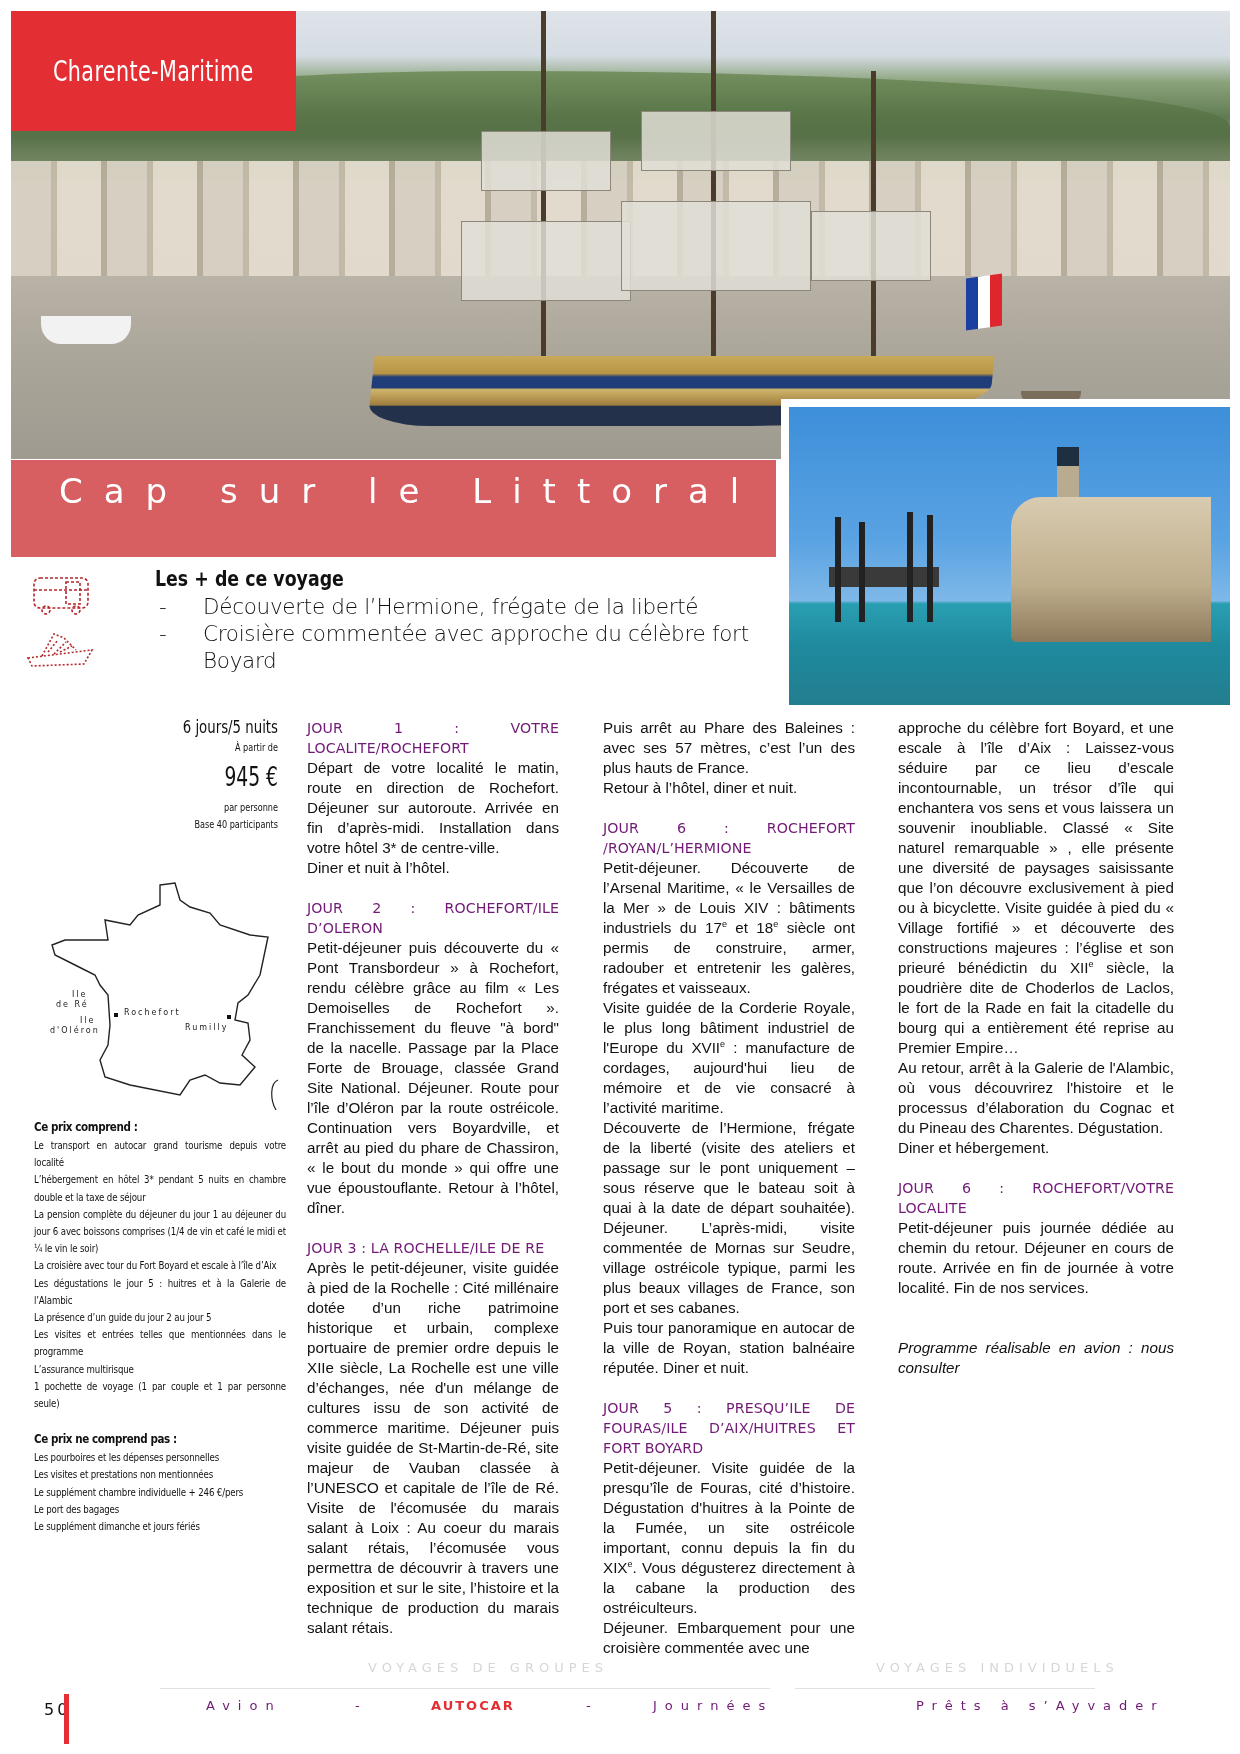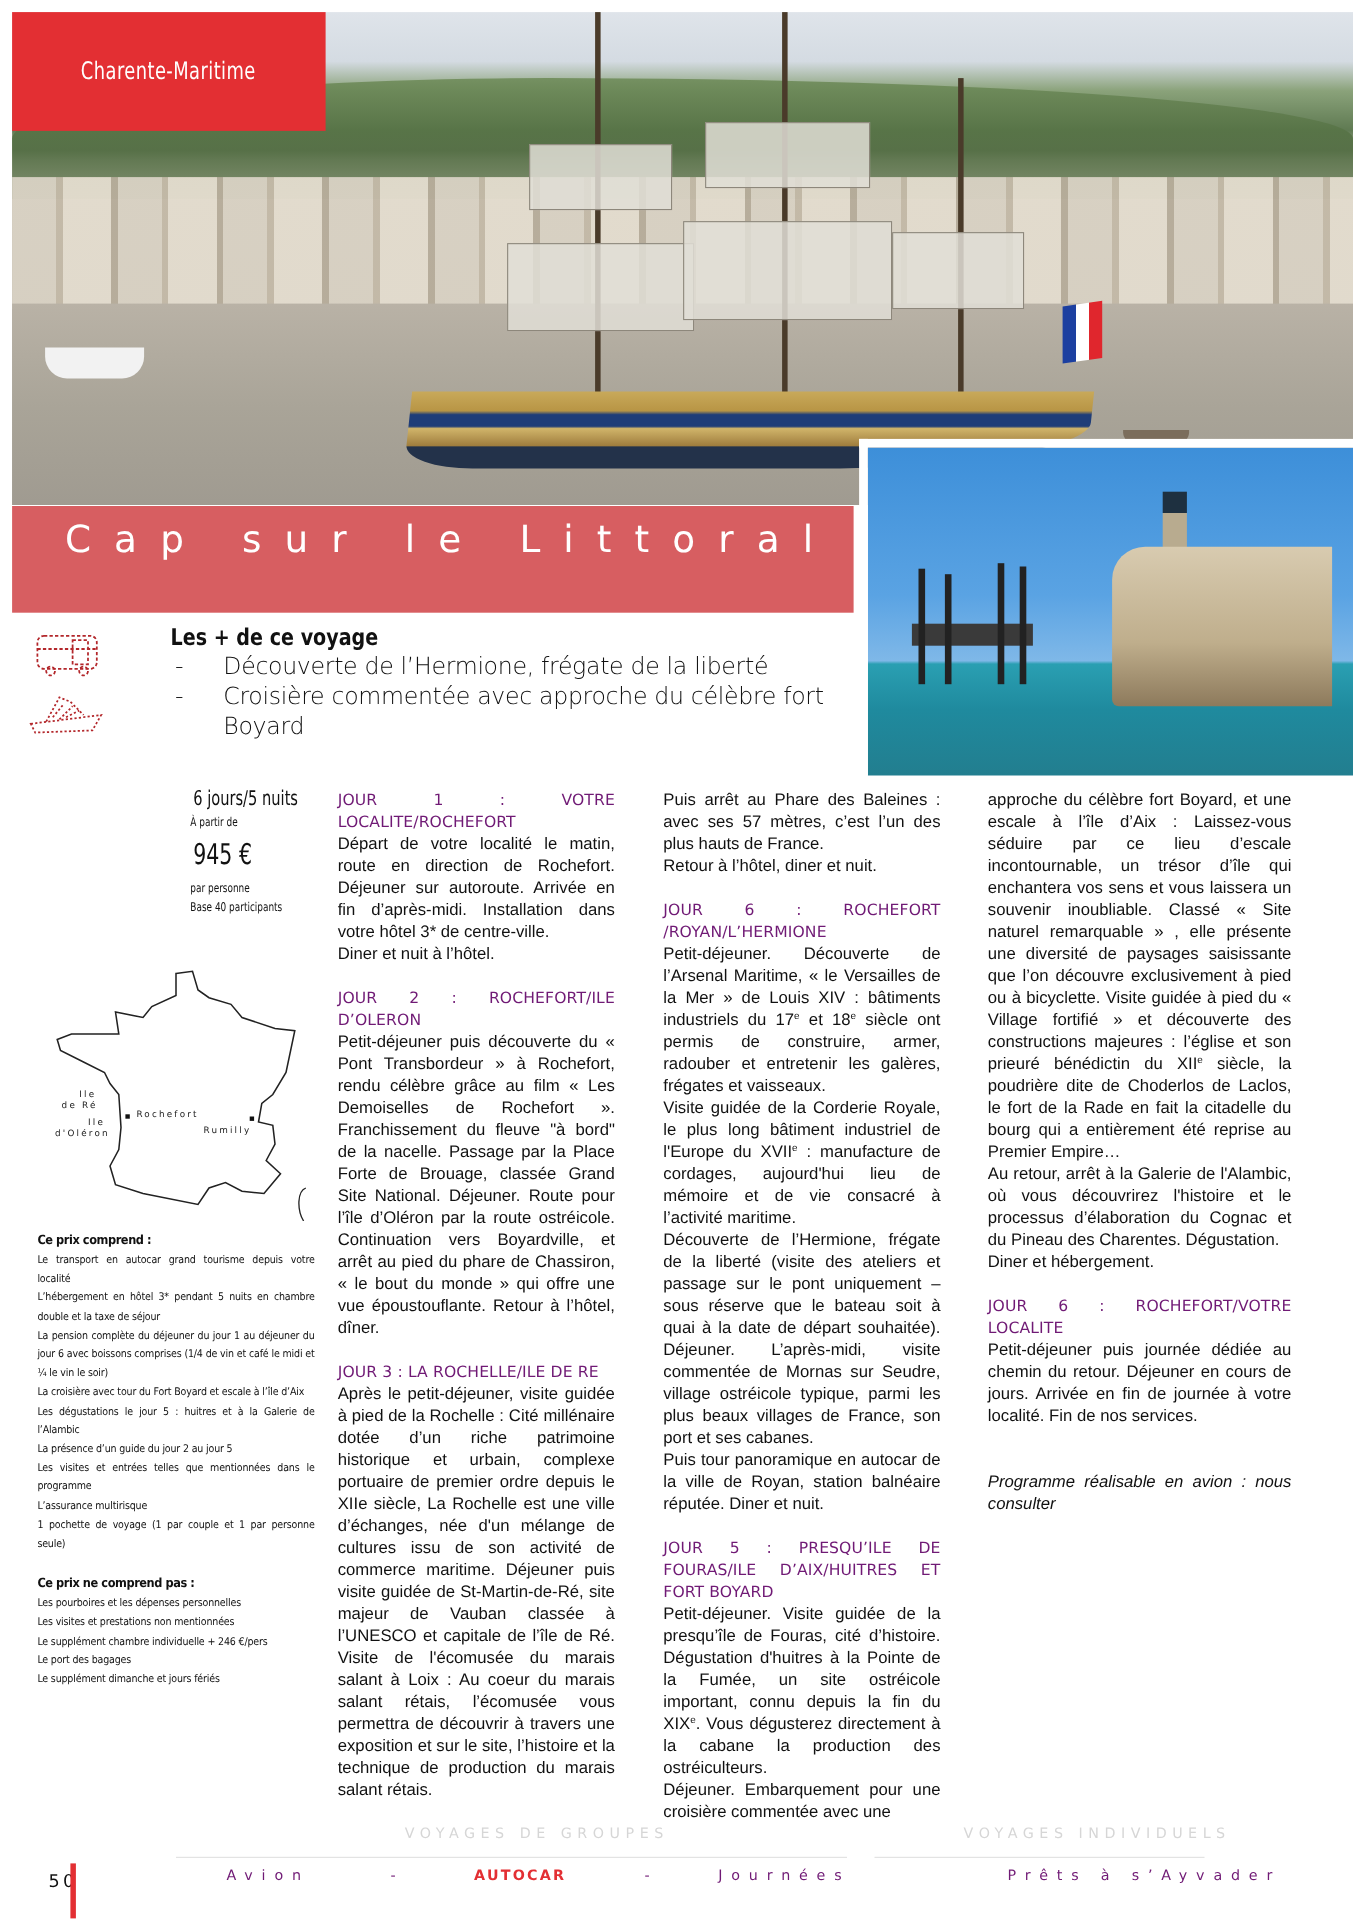--- a/index.html
+++ b/index.html
@@ -24,25 +24,25 @@
     border-radius: 0 0 40% 10% / 0 0 60% 30%; transform: skewX(-6deg); }
   .hero .mast { position: absolute; width: 5px; background: #4a3b2a; }
   .hero .sail { position: absolute; background: rgba(225,222,214,.85); border: 1px solid #8d877b; }
   .hero .flag { position: absolute; left: 955px; top: 265px; width: 36px; height: 52px;
     background: linear-gradient(90deg, #1c3fa0 0 33%, #ffffff 33% 66%, #e0262d 66%); transform: skewY(-8deg); }
   .hero .boat-left { position: absolute; left: 30px; top: 305px; width: 90px; height: 28px; background: #f2f2f2; border-radius: 0 0 20px 20px; }
   .hero .boat-right { position: absolute; left: 1010px; top: 380px; width: 60px; height: 12px; background: #7b6d5c; border-radius: 0 0 10px 10px; }
 
   
   .region-label {
-    position: absolute; left: 11px; top: 11px; width: 285px; height: 108px;
+    position: absolute; left: 11px; top: 11px; width: 285px; height: 120px;
     background: #e32f33; color: #fff;
     display: flex; align-items: center; justify-content: center;
     font-family: "DejaVu Sans Condensed", "DejaVu Sans", sans-serif;
-    font-size: 22px; letter-spacing: 0.5px; transform-origin: center;
+    font-size: 28px; letter-spacing: 0.5px; transform-origin: center;
   }
   .region-label span { display: inline-block; transform: scaleX(0.82); }
 
   
   .title-band {
     position: absolute; left: 11px; top: 460px; width: 765px; height: 97px;
     background: rgba(212, 80, 84, 0.92);
     color: #fff; padding: 10px 0 0 48px;
     font-family: "DejaVu Sans", sans-serif; font-size: 34px; line-height: 42px;
     letter-spacing: 21px; font-weight: normal;
@@ -69,21 +69,21 @@
   .icon-bus, .icon-ship { position: absolute; }
   .icon-bus { left: 30px; top: 570px; width: 64px; height: 50px; }
   .icon-ship { left: 24px; top: 628px; width: 72px; height: 42px; }
   .highlights { position: absolute; left: 155px; top: 565px; width: 620px; font-family: "DejaVu Sans", sans-serif; }
   .highlights .hl-title { font-family: "DejaVu Sans Condensed", "DejaVu Sans", sans-serif; font-weight: bold; font-size: 21px; line-height: 28px; color: #111; transform: scaleX(0.92); transform-origin: left; }
   .highlights ul { list-style: none; }
   .highlights li { position: relative; padding-left: 48px; font-size: 21.5px; line-height: 27px; color: #111; font-weight: 300; letter-spacing: -0.3px; }
   .highlights li::before { content: "-"; position: absolute; left: 4px; top: 0; }
 
   
-  .price-panel { position: absolute; left: 150px; top: 715px; width: 128px; text-align: left;
+  .price-panel { position: absolute; left: 150px; top: 715px; width: 128px; text-align: right;
     font-family: "DejaVu Sans Condensed", "DejaVu Sans", sans-serif; color: #111; }
   .price-panel .duration { font-size: 18.5px; line-height: 24px; transform: scaleX(0.8); transform-origin: right; }
   .price-panel .from { font-size: 11px; line-height: 18px; transform: scaleX(0.82); transform-origin: right; }
   .price-panel .price { font-size: 26px; line-height: 40px; transform: scaleX(0.8); transform-origin: right; }
   .price-panel .pp { font-size: 11px; line-height: 18px; transform: scaleX(0.82); transform-origin: right; margin-top: 2px; }
   .price-panel .base { font-size: 11px; line-height: 16px; transform: scaleX(0.82); transform-origin: right; }
 
   
   .map { position: absolute; left: 20px; top: 855px; width: 260px; height: 255px; }
   .map text { font-family: "DejaVu Sans", sans-serif; font-size: 8px; letter-spacing: 2px; fill: #222; }
@@ -249,21 +249,21 @@
   <p><span>Petit-déjeuner. Visite guidée de la presqu’île de Fouras, cité d’histoire. Dégustation d'huitres à la Pointe de la Fumée, un site ostréicole important, connu depuis la fin du XIX</span><sup>e</sup><span>. Vous dégusterez directement à la cabane la production des ostréiculteurs.</span></p>
   <p>Déjeuner. Embarquement pour une croisière commentée avec une</p>
 </div>
 
 <div class="col col3">
   <p><span>approche du célèbre fort Boyard, et une escale à l’île d’Aix : Laissez-vous séduire par ce lieu d’escale incontournable, un trésor d’île qui enchantera vos sens et vous laissera un souvenir inoubliable. Classé « Site naturel remarquable » , elle présente une diversité de paysages saisissante que l’on découvre exclusivement à pied ou à bicyclette. Visite guidée à pied du « Village fortifié » et découverte des constructions majeures : l’église et son prieuré bénédictin du XII</span><sup>e</sup><span> siècle, la poudrière dite de Choderlos de Laclos, le fort de la Rade en fait la citadelle du bourg qui a entièrement été reprise au Premier Empire…</span></p>
   <p>Au retour, arrêt à la Galerie de l'Alambic, où vous découvrirez l'histoire et le processus d’élaboration du Cognac et du Pineau des Charentes. Dégustation.</p>
   <p>Diner et hébergement.</p>
   <div class="spacer"></div>
   <div class="day-title justify-first">JOUR 6 : ROCHEFORT/VOTRE LOCALITE</div>
-  <p>Petit-déjeuner puis journée dédiée au chemin du retour. Déjeuner en cours de jours. Arrivée en fin de journée à votre localité. Fin de nos services.</p>
+  <p>Petit-déjeuner puis journée dédiée au chemin du retour. Déjeuner en cours de route. Arrivée en fin de journée à votre localité. Fin de nos services.</p>
   <div class="spacer"></div>
   <div class="spacer"></div>
   <p class="italic">Programme réalisable en avion : nous consulter</p>
 </div>
 
 <div class="page-num">50</div>
 <div class="page-bar"></div>
 
 <div class="footer-group-title">VOYAGES DE GROUPES</div>
 <div class="footer-indiv-title">VOYAGES INDIVIDUELS</div>

